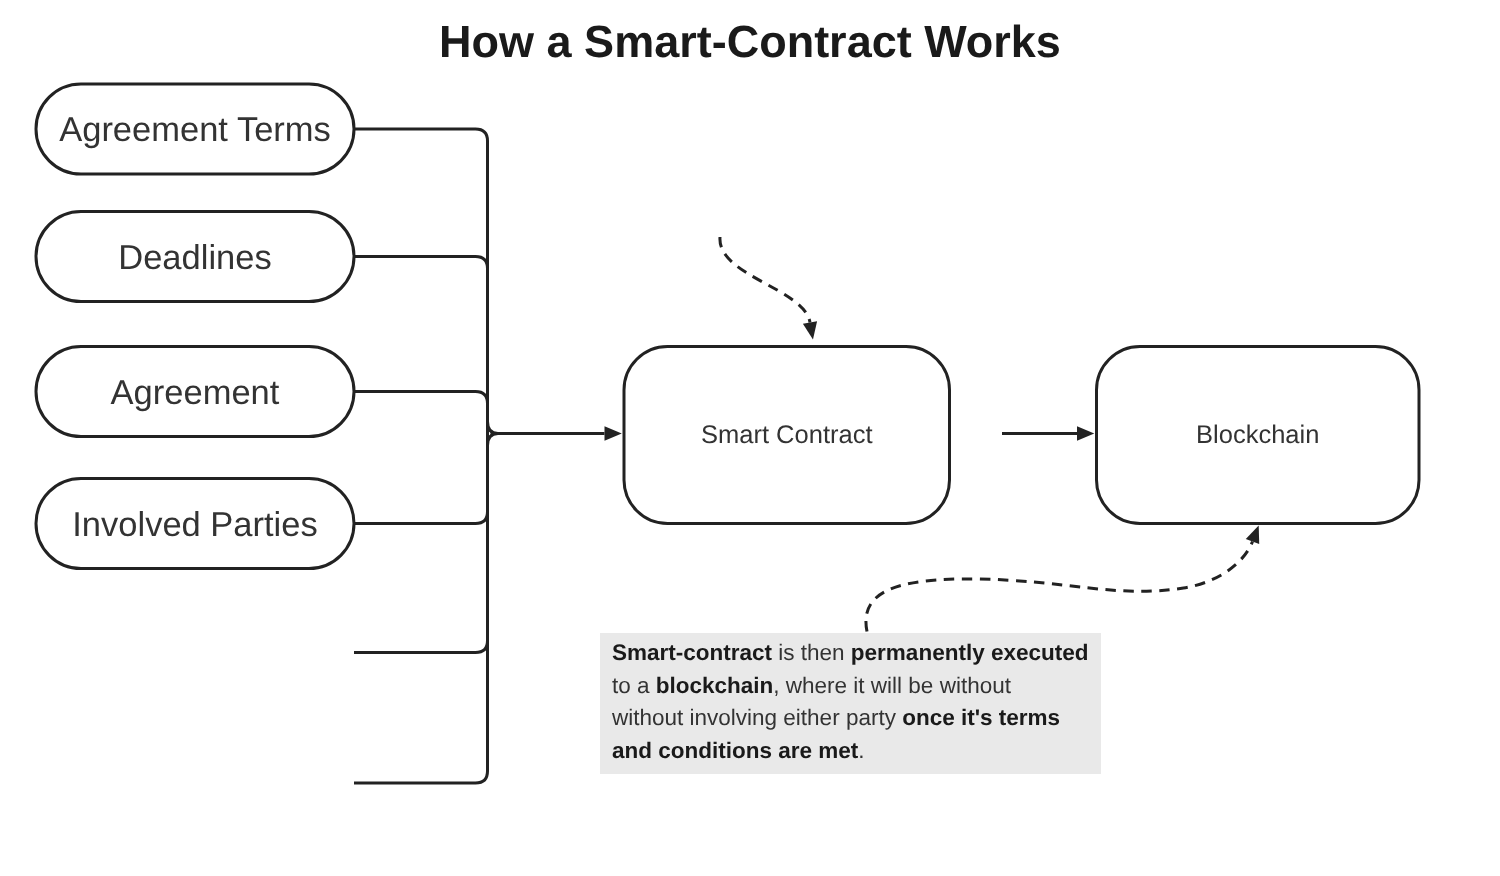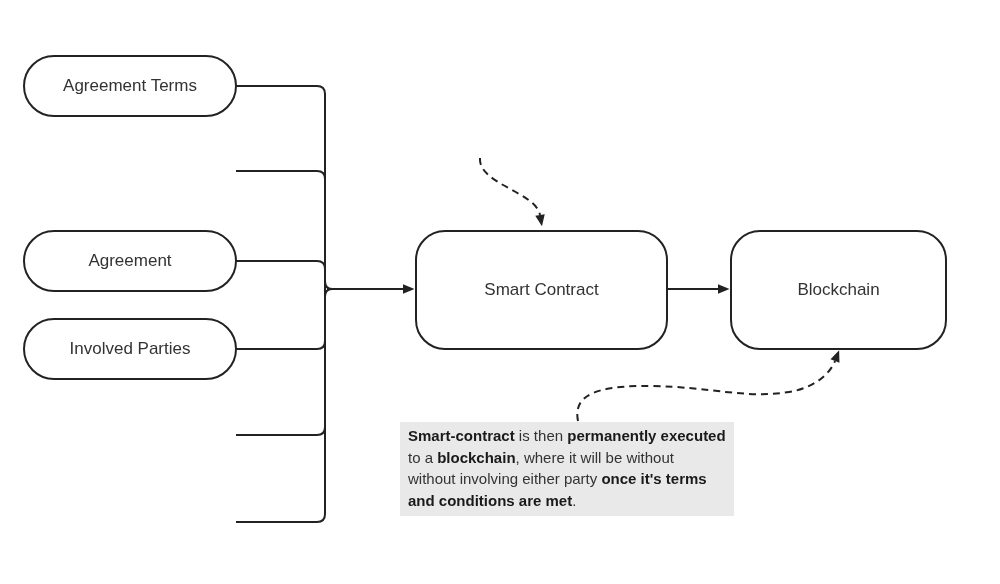--- a/index.html
+++ b/index.html
@@ -32,21 +32,21 @@
     position: absolute;
     left: 23px;
     width: 214px;
     height: 62px;
     border: 2px solid #222222;
     border-radius: 31px;
     background: #ffffff;
     display: flex;
     align-items: center;
     justify-content: center;
-    font-size: 17px;
+    font-size: 23px;
     color: #333333;
   }
   .pill.p0 { top: 55px; }
   .pill.p1 { top: 140px; }
   .pill.p2 { top: 230px; }
   .pill.p3 { top: 318px; }
   .pill.p4 { top: 404px; }
   .pill.p5 { top: 491px; }
   .proc-box {
     position: absolute;
@@ -54,40 +54,41 @@
     height: 120px;
     border: 2px solid #222222;
     border-radius: 30px;
     background: #ffffff;
     display: flex;
     align-items: center;
     justify-content: center;
     font-size: 17px;
     color: #333333;
   }
-  .proc-box.smart { left: 415px; width: 253px; }
+  .proc-box.smart { left: 415px; width: 219px; }
   .proc-box.chain { left: 730px; width: 217px; }
   .note {
     position: absolute;
     background: #e9e9e9;
     color: #333333;
     font-size: 15px;
     line-height: 21.7px;
     padding: 3px 8px 4px 8px;
     white-space: nowrap;
   }
   .note b { color: #1a1a1a; font-weight: 700; }
   .note.n1 { left: 367px; top: 90px; }
   .note.n2 { left: 400px; top: 422px; }
 </style>
 </head>
 <body>
 
 <div class="canvas">
 
+  <div class="title">How a Smart-Contract Works</div>
 
   <svg class="connector-layer" viewBox="0 0 1000 584" xmlns="http://www.w3.org/2000/svg">
     <defs>
       <marker id="arrowhead" markerUnits="userSpaceOnUse" markerWidth="14" markerHeight="14" viewBox="0 0 14 14" refX="1" refY="7" orient="auto">
         <path d="M1,2.2 L12.5,7 L1,11.8 Z" fill="#222222"></path>
       </marker>
     </defs>
 
     <path d="M325,94 L325,514" fill="none" stroke="#222222" stroke-width="2"></path>
 
@@ -104,20 +105,23 @@
     <path d="M327,289 L403,289" fill="none" stroke="#222222" stroke-width="2" marker-end="url(#arrowhead)"></path>
     <path d="M668,289 L718,289" fill="none" stroke="#222222" stroke-width="2" marker-end="url(#arrowhead)"></path>
 
     <path d="M480,158 C478,184 536,192 540,215" fill="none" stroke="#222222" stroke-width="2" stroke-dasharray="7 5" marker-end="url(#arrowhead)"></path>
     <path d="M578,421 C573,396 594,385 652,386 C712,387 744,399 789,392 C814,388 830,374 835,361" fill="none" stroke="#222222" stroke-width="2" stroke-dasharray="7 5" marker-end="url(#arrowhead)"></path>
   </svg>
 
   <div class="pill p0">
     <span>Agreement Terms</span>
   </div>
+  <div class="pill p1">
+    <span>Deadlines</span>
+  </div>
   <div class="pill p2">
     <span>Agreement</span>
   </div>
   <div class="pill p3">
     <span>Involved Parties</span>
   </div>
 
   <div class="proc-box smart">
     <span>Smart Contract</span>
   </div>

